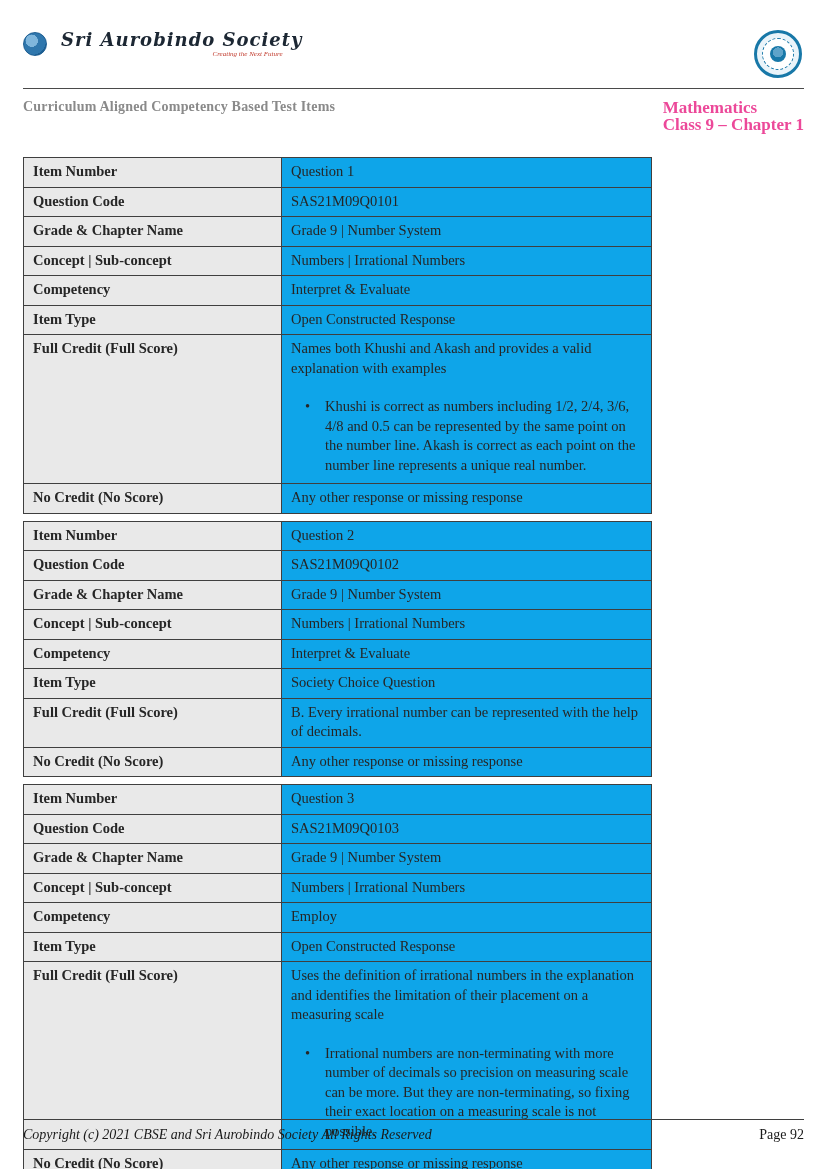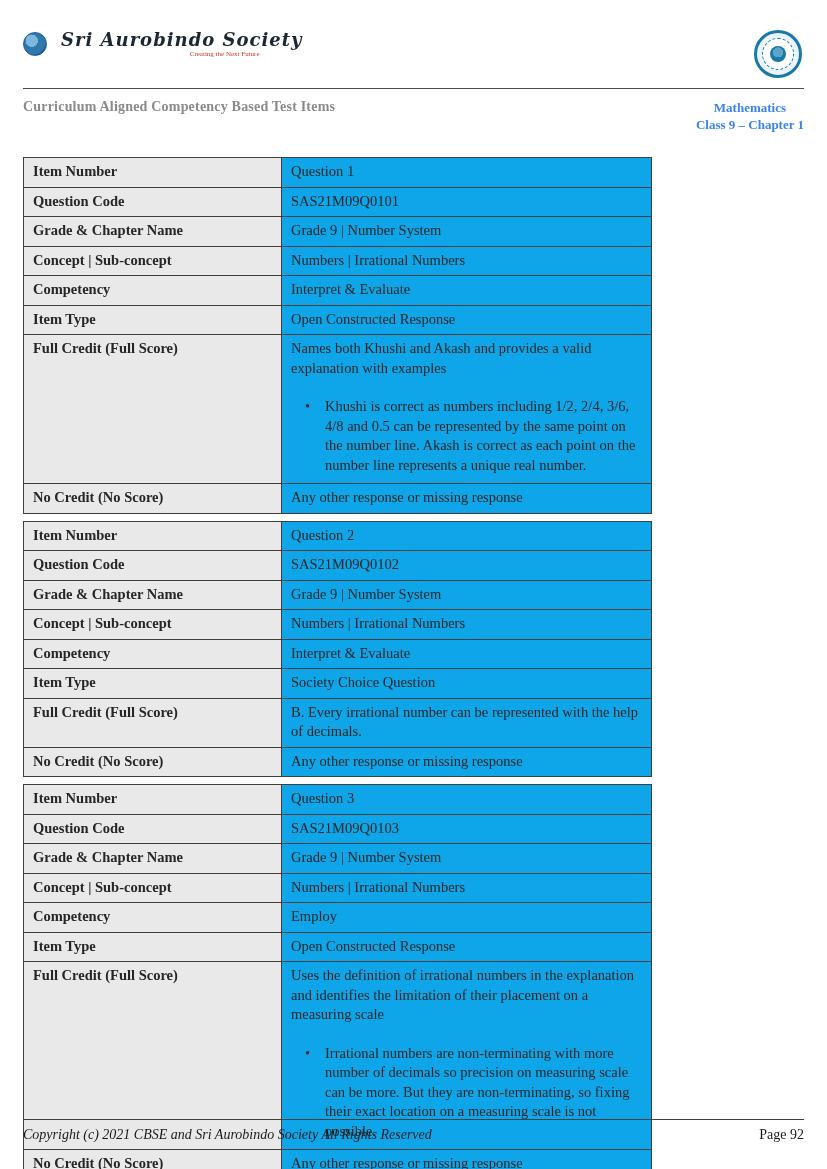--- a/index.html
+++ b/index.html
@@ -34,23 +34,24 @@
     font-family: "DejaVu Serif", serif;
     font-style: italic;
     font-weight: bold;
     font-size: 18px;
     letter-spacing: 1px;
     color: #1c2733;
     line-height: 20px;
   }
   .brand-tagline {
     font-size: 7px;
+    font-style: italic;
     color: #c0392b;
     align-self: flex-end;
-    margin-right: 43px;
+    margin-right: 20px;
     line-height: 9px;
   }
   .emblem {
     width: 48px; height: 48px;
     border-radius: 50%;
     border: 3px solid #1878a8;
     background: #eaf4fa;
     display: flex; align-items: center; justify-content: center;
     margin-right: 2px;
   }
@@ -80,24 +81,24 @@
     align-items: flex-start;
     padding: 10px 23px 0 23px;
   }
   .doc-title {
     font-weight: bold;
     font-size: 14px;
     color: #8a8a8a;
     letter-spacing: 0.2px;
   }
   .title-right {
-    text-align: center;
+    text-align: left;
     font-weight: bold;
-    font-size: 13px;
-    color: #3b82f6;
+    font-size: 17px;
+    color: #ec4899;
     line-height: 17px;
   }
 
   
   .tables-wrap { padding: 24px 23px 0 23px; }
   table.item-table {
     width: 629px;
     border-collapse: collapse;
     margin-bottom: 7px;
     border: 1.5px solid #3f3f3f;

